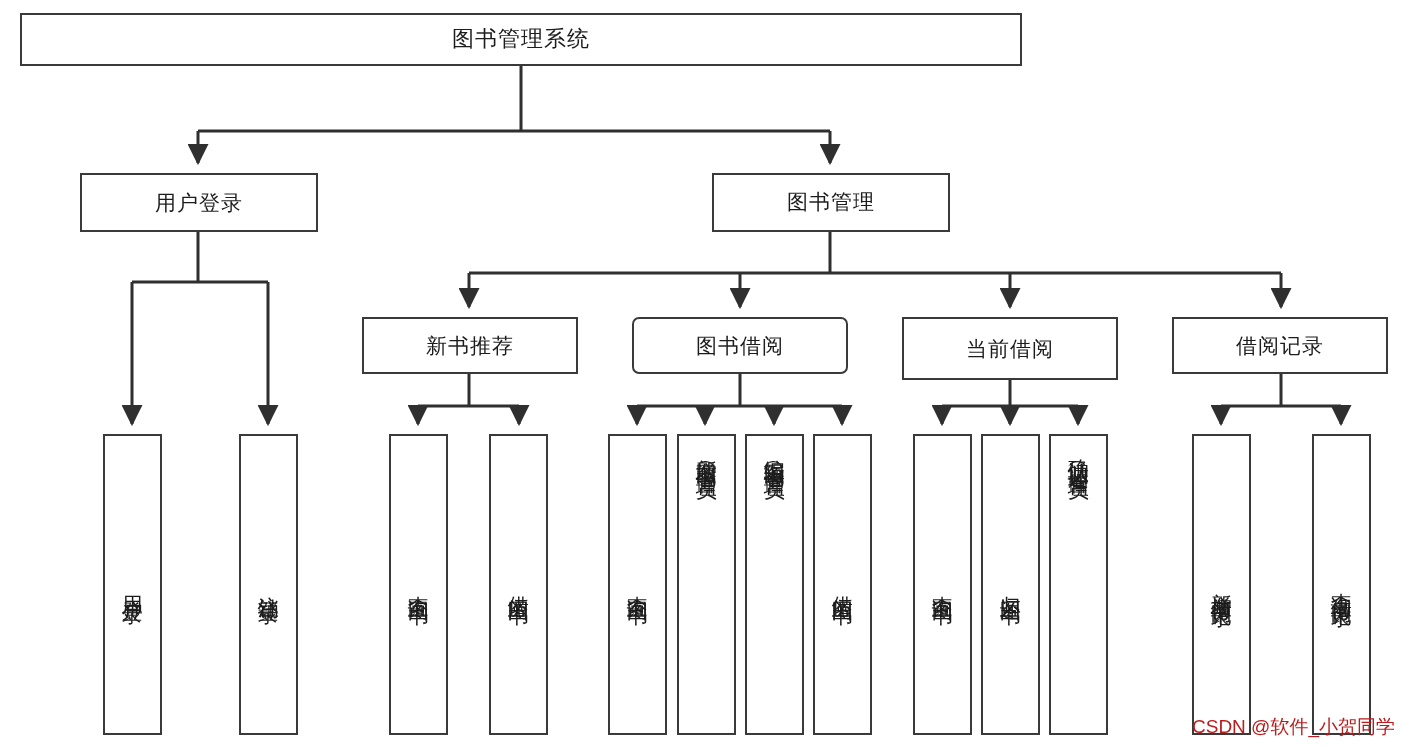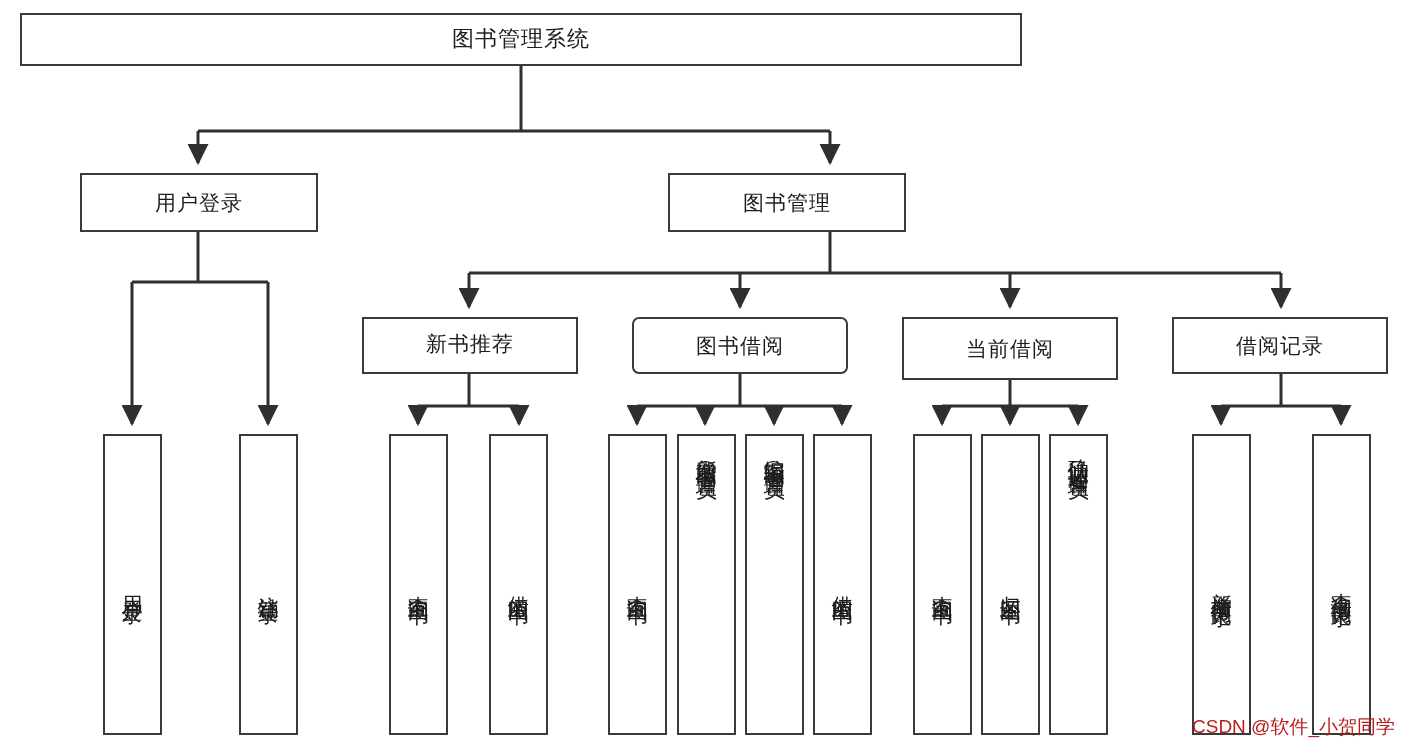--- a/index.html
+++ b/index.html
@@ -134,25 +134,25 @@
   </svg>
 
   <div class="node horiz root" style="left:20px; top:13px; width:1002px; height:53px;">
     <span class="label">图书管理系统</span>
   </div>
 
   <div class="node horiz" style="left:80px; top:173px; width:238px; height:59px;">
     <span class="label">用户登录</span>
   </div>
 
-  <div class="node horiz" style="left:668px; top:173px; width:238px; height:59px;">
+  <div class="node horiz" style="left:712px; top:173px; width:238px; height:59px;font-family:Liberation Serif, serif;">
     <span class="label">图书管理</span>
   </div>
 
-  <div class="node horiz" style="left:362px; top:317px; width:216px; height:57px;font-family:Liberation Mono, monospace;">
+  <div class="node horiz" style="left:362px; top:317px; width:216px; height:57px;">
     <span class="label">新书推荐</span>
   </div>
 
   <div class="node horiz" style="left:632px; top:317px; width:216px; height:57px;border-radius:7px;">
     <span class="label">图书借阅</span>
   </div>
 
   <div class="node horiz" style="left:902px; top:317px; width:216px; height:63px;">
     <span class="label">当前借阅</span>
   </div>

